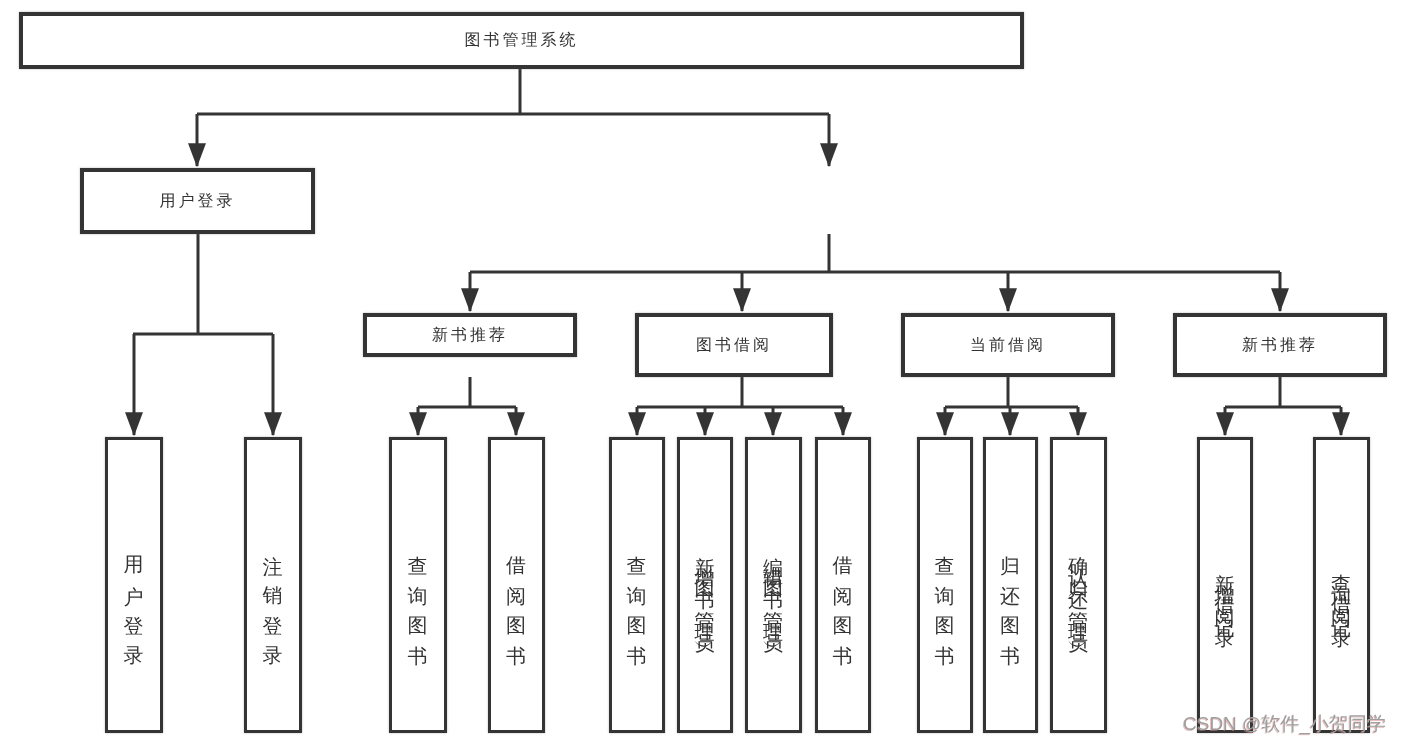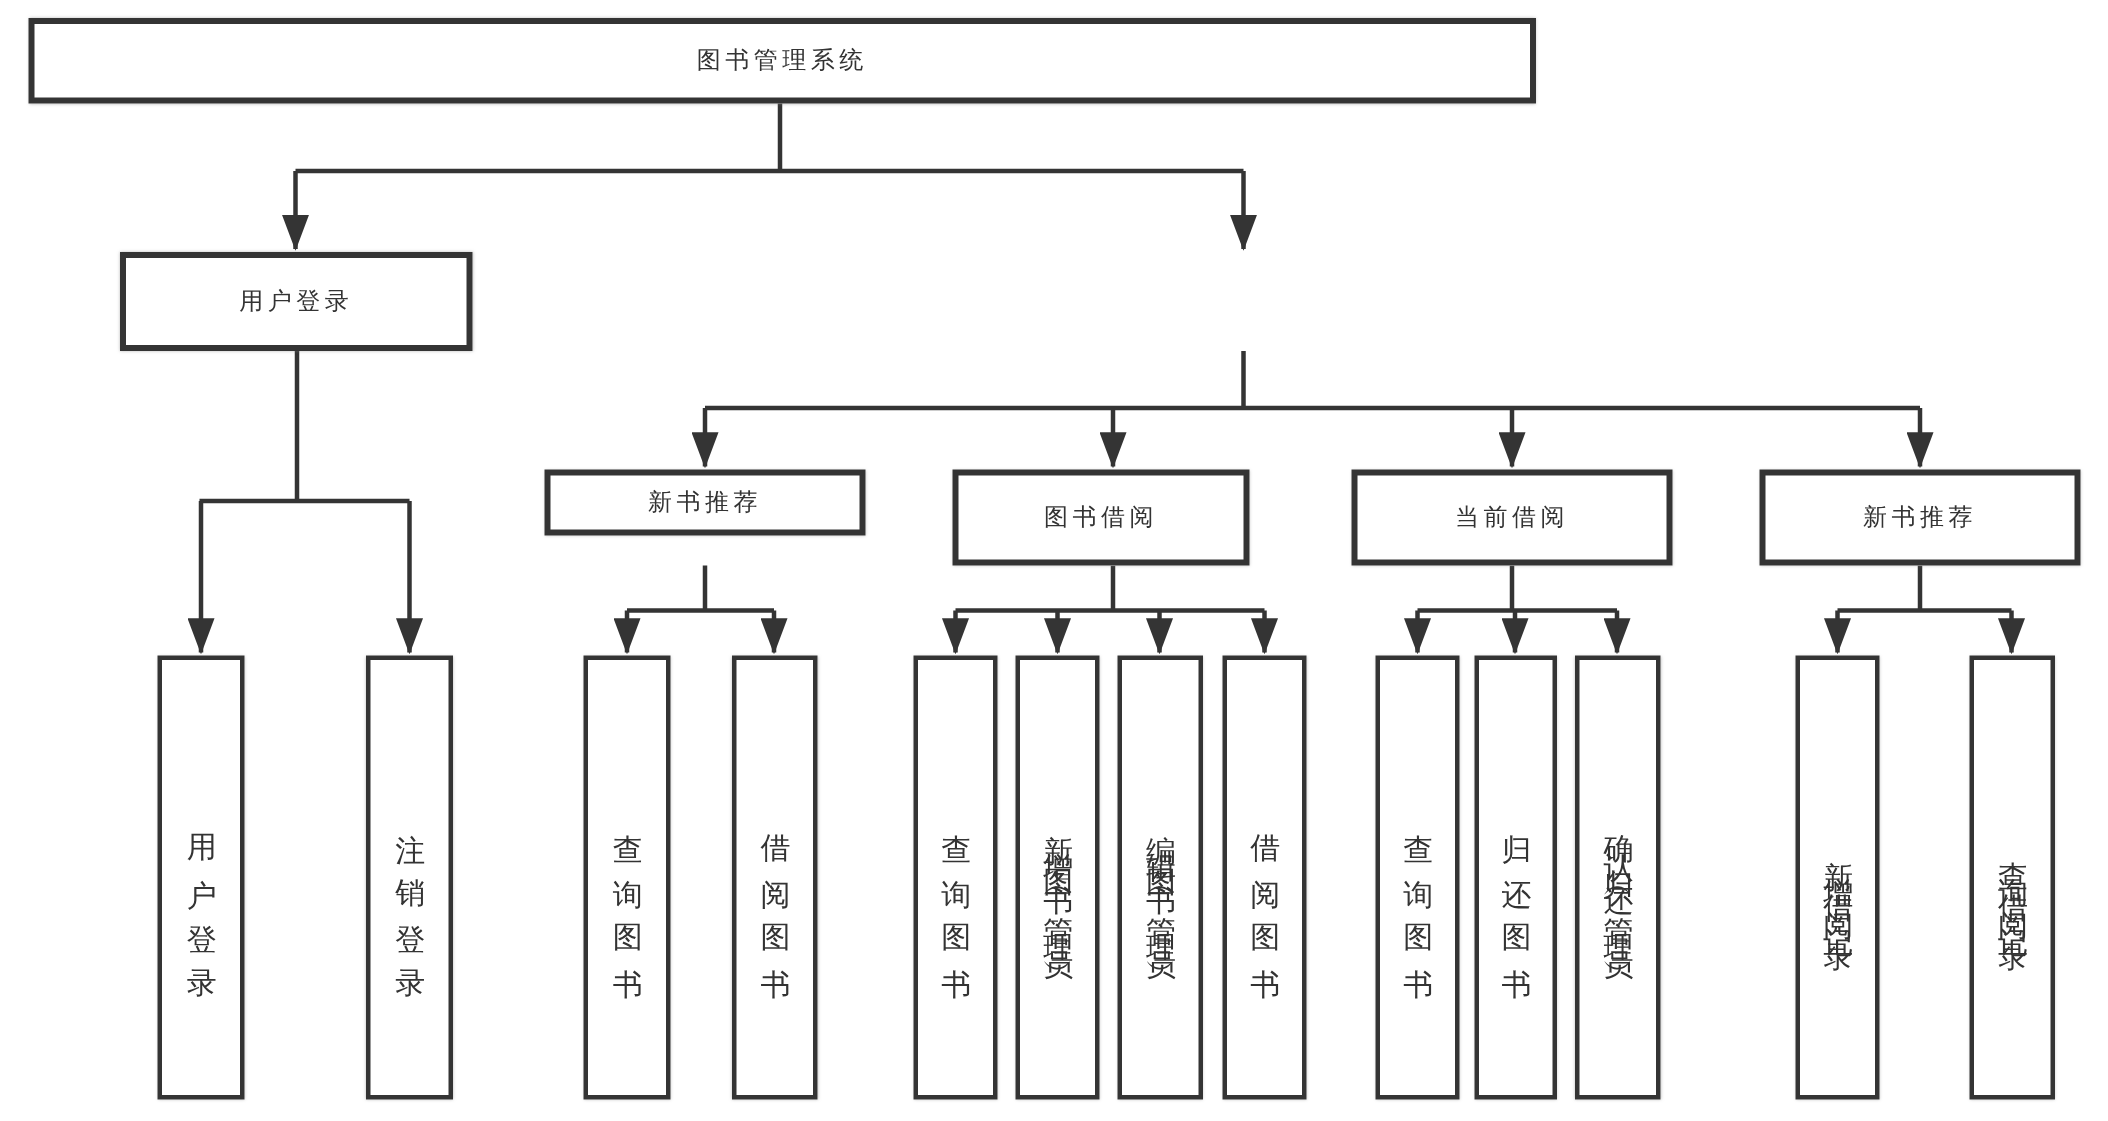--- a/index.html
+++ b/index.html
@@ -143,14 +143,15 @@
     <span>确认归还（管理员）</span>
   </div>
 
   <div class="node vnode sp6" style="left:1197px;top:437px;width:56px;height:296px">
     <span>新增借阅记录</span>
   </div>
   <div class="node vnode sp6" style="left:1313px;top:437px;width:57px;height:296px">
     <span>查询借阅记录</span>
   </div>
 
+  <div id="watermark">CSDN @软件_小贺同学</div>
 
 </div>
 
 </body></html>

